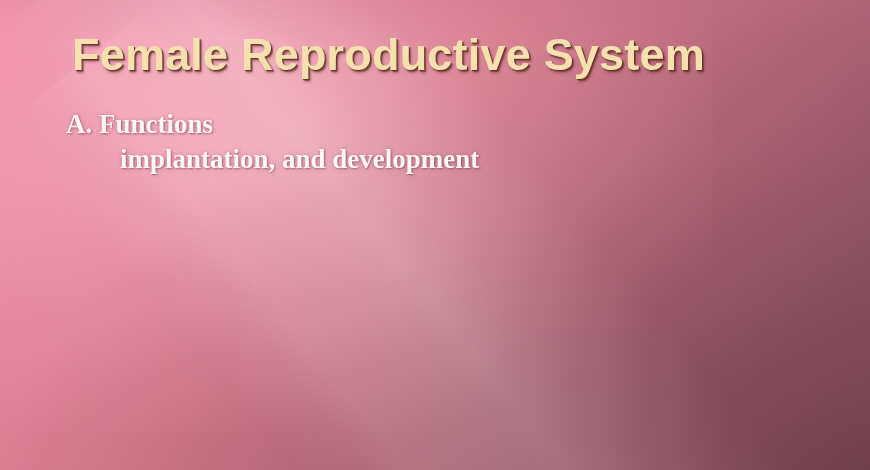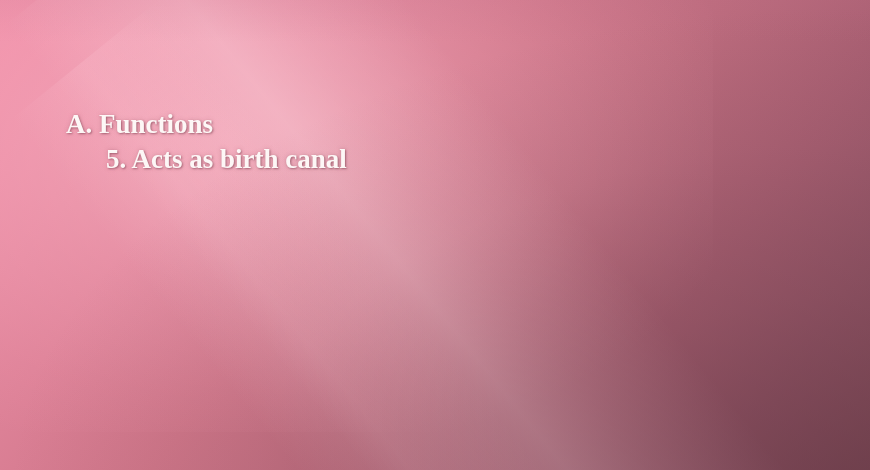--- a/index.html
+++ b/index.html
@@ -168,20 +168,21 @@
 <div id="slide">
 
   <div class="bg-glow"></div>
   <div class="bg-streak-a"></div>
   <div class="bg-streak-b"></div>
   <div class="bg-shade"></div>
   <div class="bg-topshade"></div>
 
   <div class="content">
 
+    <div id="slide-title">Female Reproductive System</div>
 
     <div class="body-list">
       <div class="outline-row level-a">A. Functions</div>
-      <div class="outline-row level-num">5. Acts as birth canal</div>
+      <div class="outline-row level-cont">implantation, and development</div>
     </div>
 
   </div>
 </div>
 
 </body></html>

